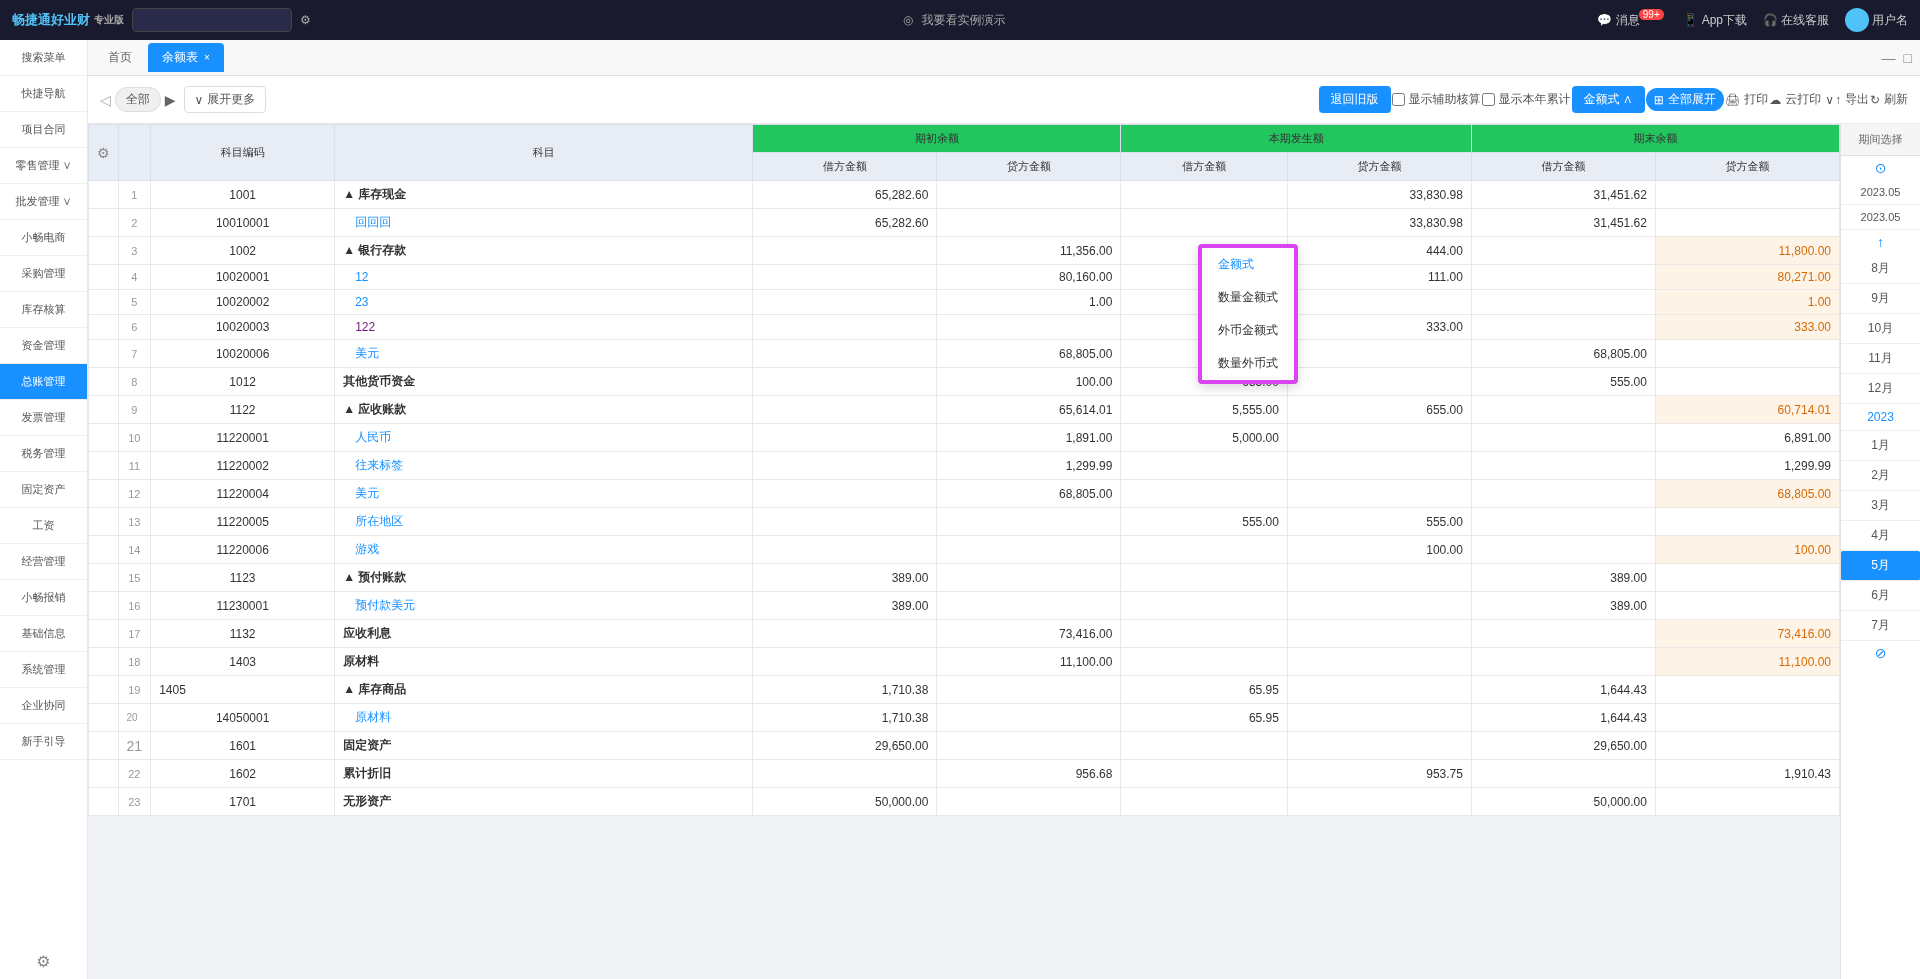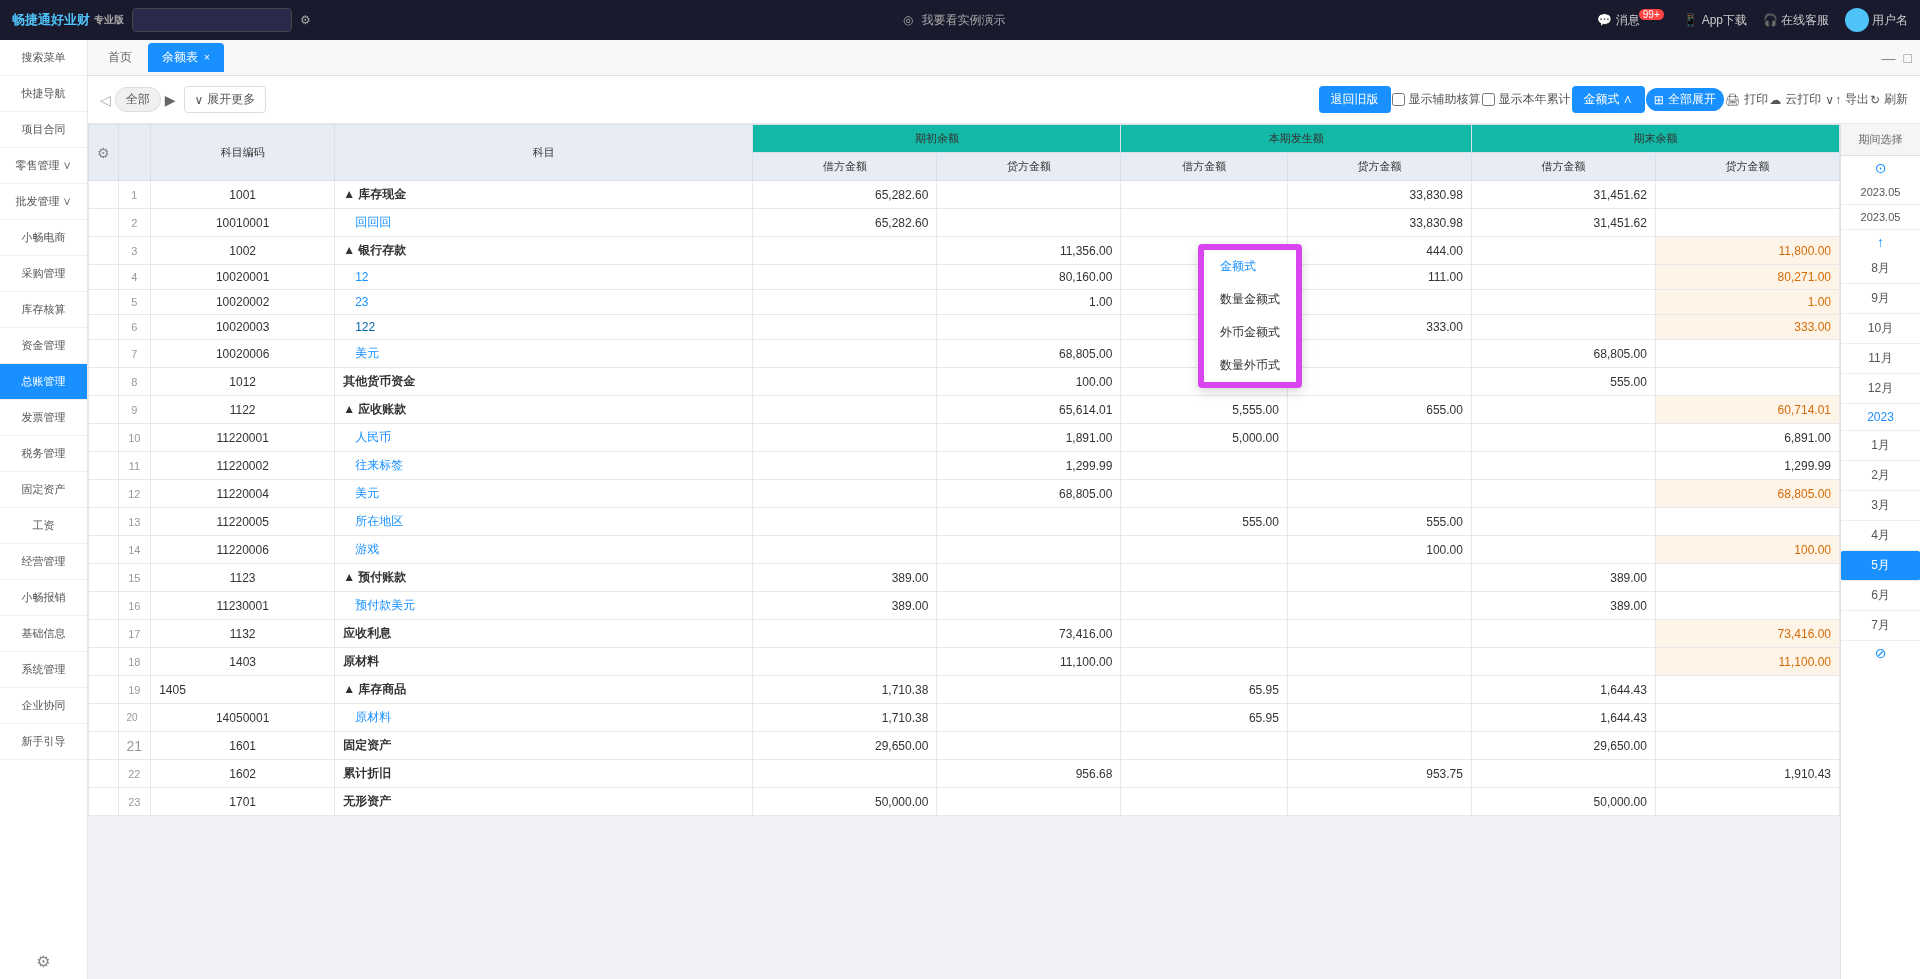--- a/index.html
+++ b/index.html
@@ -52,30 +52,30 @@
     .btn-plain { background: none; border: none; color: #555; cursor: pointer; font-size: 12px; display: flex; align-items: center; gap: 4px; }
     .btn-refresh { background: none; border: none; color: #555; cursor: pointer; font-size: 12px; }
 
     
     .table-container { flex: 1; display: flex; overflow: hidden; position: relative; }
     .table-scroll { flex: 1; overflow: auto; }
 
     
     .balance-table { width: 100%; border-collapse: collapse; background: #fff; }
     .balance-table th { background: #e8edf5; border: 1px solid #d9e0ec; padding: 6px 8px; font-size: 11px; font-weight: normal; color: #333; text-align: center; white-space: nowrap; }
-    .balance-table th.group { background: #14b8a6; }
+    .balance-table th.group { background: #22c55e; }
     .balance-table td { border: 1px solid #e8e8e8; padding: 5px 8px; font-size: 12px; color: #333; white-space: nowrap; }
     .balance-table td.number { text-align: right; }
     .balance-table td.highlighted { background: #fdf3e7; color: #d46b08; text-align: right; }
     .balance-table .settings-col { width: 28px; text-align: center; }
 
     .settings-icon { color: #888; font-size: 14px; cursor: pointer; }
 
     
-    .dropdown-menu { position: absolute; background: #fff; border: 6px solid #d946ef; border-radius: 4px; box-shadow: 0 4px 12px rgba(0,0,0,0.15); z-index: 100; min-width: 100px; top: 120px; left: 1110px; }
+    .dropdown-menu { position: absolute; background: #fff; border: 4px solid #d946ef; border-radius: 4px; box-shadow: 0 4px 12px rgba(0,0,0,0.15); z-index: 100; min-width: 100px; top: 120px; left: 1110px; }
     .dropdown-item { padding: 8px 16px; cursor: pointer; font-size: 12px; color: #333; white-space: nowrap; }
     .dropdown-item.active { color: #1890ff; }
 
     
     .right-panel { width: 80px; background: #fff; border-left: 1px solid #e0e0e0; display: flex; flex-direction: column; }
     .right-panel-header { padding: 8px; text-align: center; font-size: 11px; color: #666; border-bottom: 1px solid #e0e0e0; background: #f5f5f5; }
     .right-panel-year { padding: 6px 12px; text-align: center; font-size: 11px; color: #555; border-bottom: 1px solid #eee; }
     .month-item { padding: 6px 8px; text-align: center; font-size: 12px; color: #555; cursor: pointer; border-bottom: 1px solid #eee; }
     .month-item.active { background: #1890ff; color: #fff; border-radius: 2px; }
     .month-item.current-year { color: #1890ff; }
@@ -287,21 +287,21 @@
       <td class="number">1.00</td>
       <td class="number"></td>
       <td class="number"></td>
       <td class="number"></td>
       <td class="highlighted">1.00</td>
     </tr>
               <tr>
       <td style="text-align:center"></td>
       <td style="text-align:center;color:#999;font-size:11px">6</td>
       <td style="text-align:center">10020003</td>
-      <td style="padding-left:20px;"><a href="#" style="color:#0369a1;text-decoration:none">122</a></td>
+      <td style="padding-left:20px;"><a href="#" style="color:#701a75;text-decoration:none">122</a></td>
       <td class="number"></td>
       <td class="number"></td>
       <td class="number"></td>
       <td class="number">333.00</td>
       <td class="number"></td>
       <td class="highlighted">333.00</td>
     </tr>
               <tr>
       <td style="text-align:center"></td>
       <td style="text-align:center;color:#999;font-size:11px">7</td>

